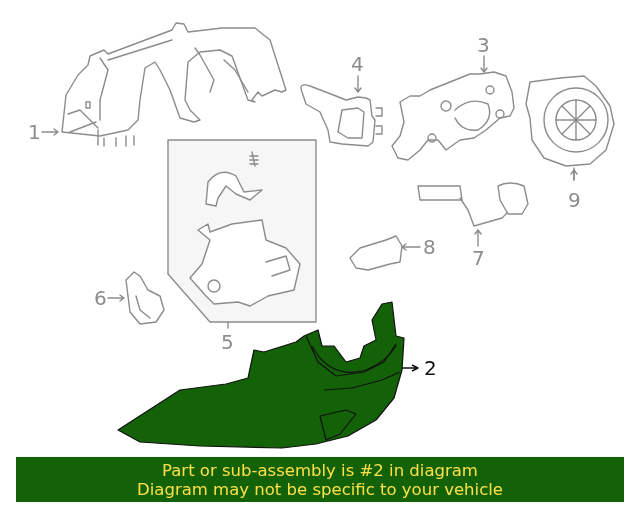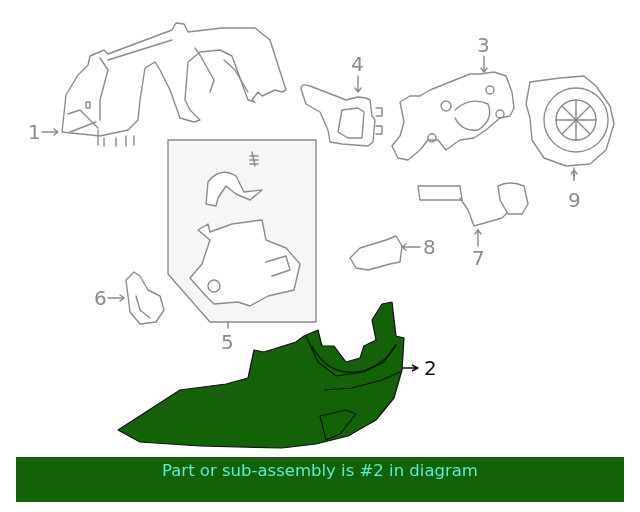--- a/index.html
+++ b/index.html
@@ -2,21 +2,21 @@
 <html><head>
   <meta charset="utf-8">
   <style>
     html, body { margin: 0; padding: 0; background: #ffffff; }
     body { width: 640px; height: 512px; position: relative; overflow: hidden;
            font-family: "DejaVu Sans", sans-serif; }
     #diagram { position: absolute; left: 0; top: 0; width: 640px; height: 512px; }
     .callout { position: absolute; font-size: 20px; color: #8c8c8c; line-height: 1; }
     .callout.active { color: #111111; }
     .banner { position: absolute; left: 16px; top: 457px; width: 608px; height: 45px;
-              background: #136207; color: #5eead4; text-align: center;
+              background: #136207; color: #fde047; text-align: center;
               font-size: 16.5px; line-height: 19px; padding-top: 4px; box-sizing: border-box; }
     .banner div { white-space: nowrap; }
   </style>
 </head>
 <body>
 
 <svg id="diagram" viewBox="0 0 640 512" xmlns="http://www.w3.org/2000/svg">
   <g fill="none" stroke="#8c8c8c" stroke-width="1.4" stroke-linejoin="round" stroke-linecap="round">
 
     <g>
@@ -102,13 +102,14 @@
 <span class="callout" style="left:477px;top:35px;">3</span>
 <span class="callout" style="left:351px;top:54px;">4</span>
 <span class="callout" style="left:221px;top:332px;">5</span>
 <span class="callout" style="left:94px;top:288px;">6</span>
 <span class="callout" style="left:472px;top:248px;">7</span>
 <span class="callout" style="left:423px;top:237px;">8</span>
 <span class="callout" style="left:568px;top:190px;">9</span>
 
 <div class="banner">
   <div>Part or sub-assembly is #2 in diagram</div>
+  <div>Diagram may not be specific to your vehicle</div>
 </div>
 
 </body></html>

